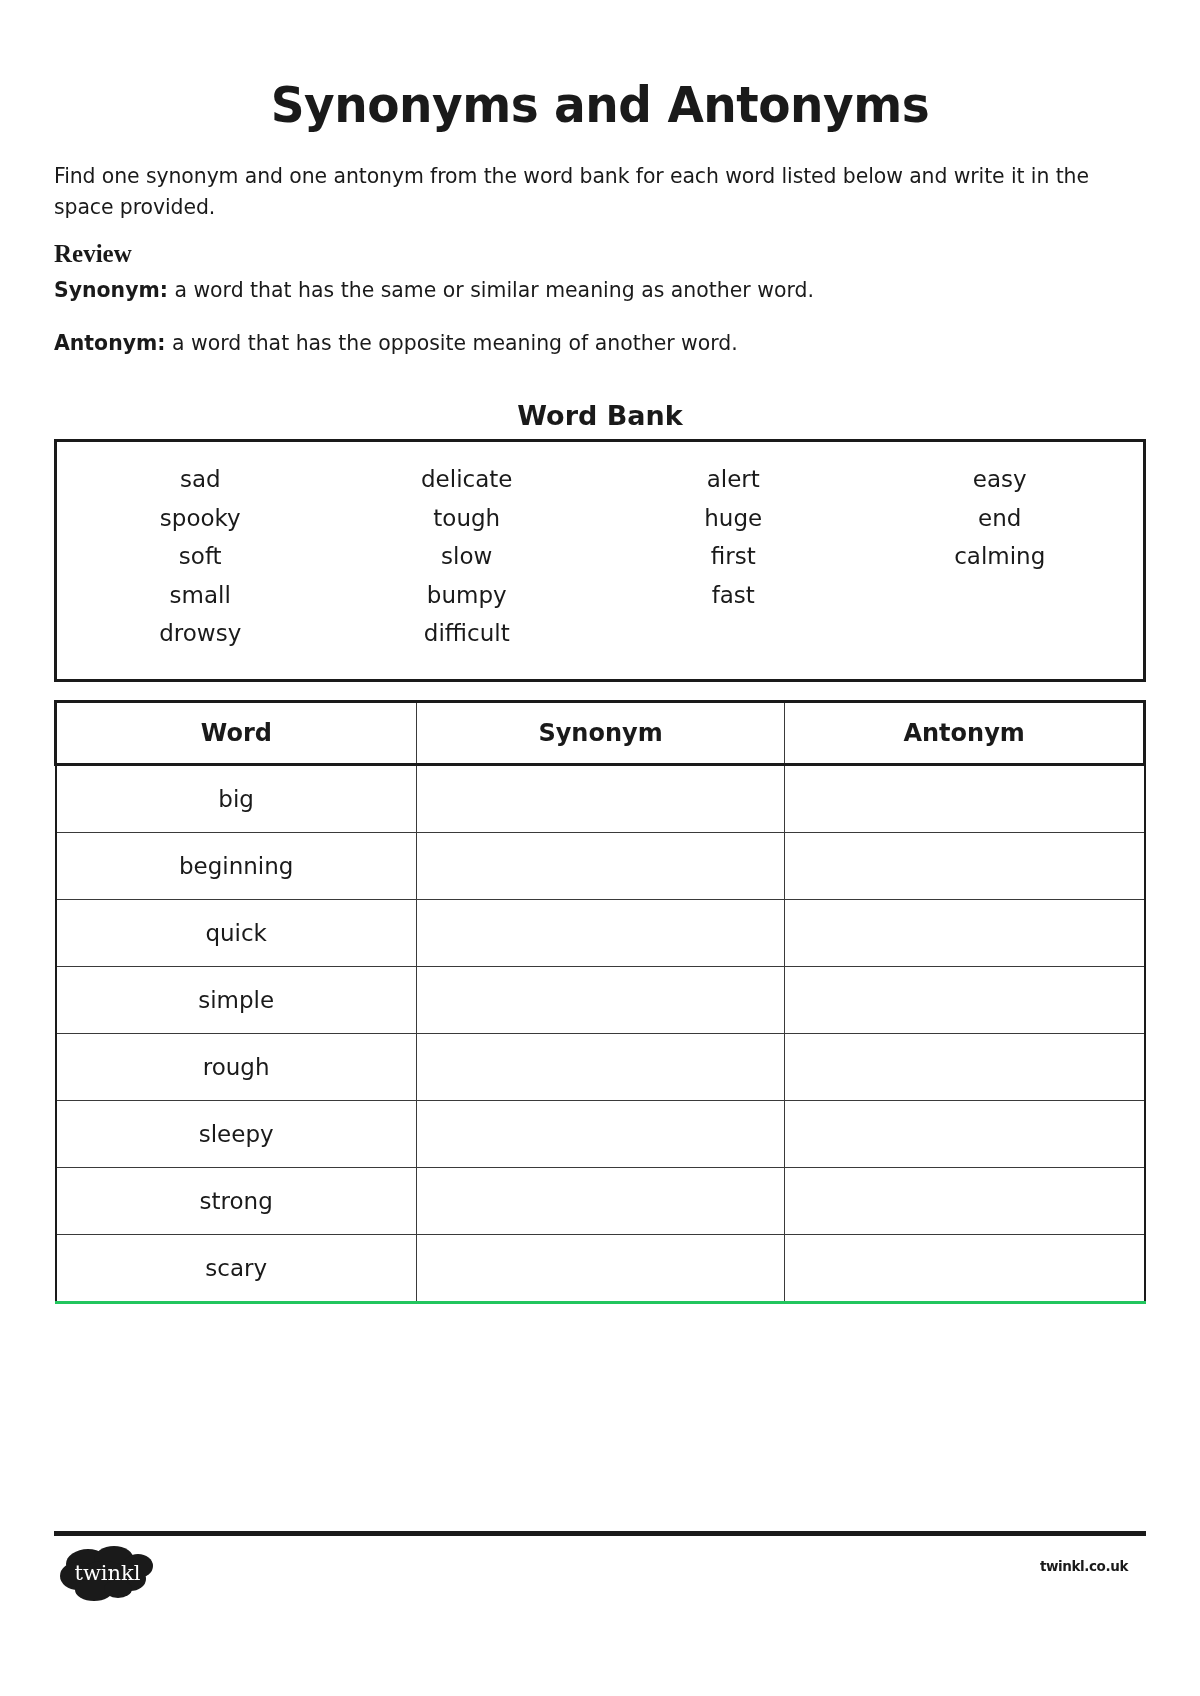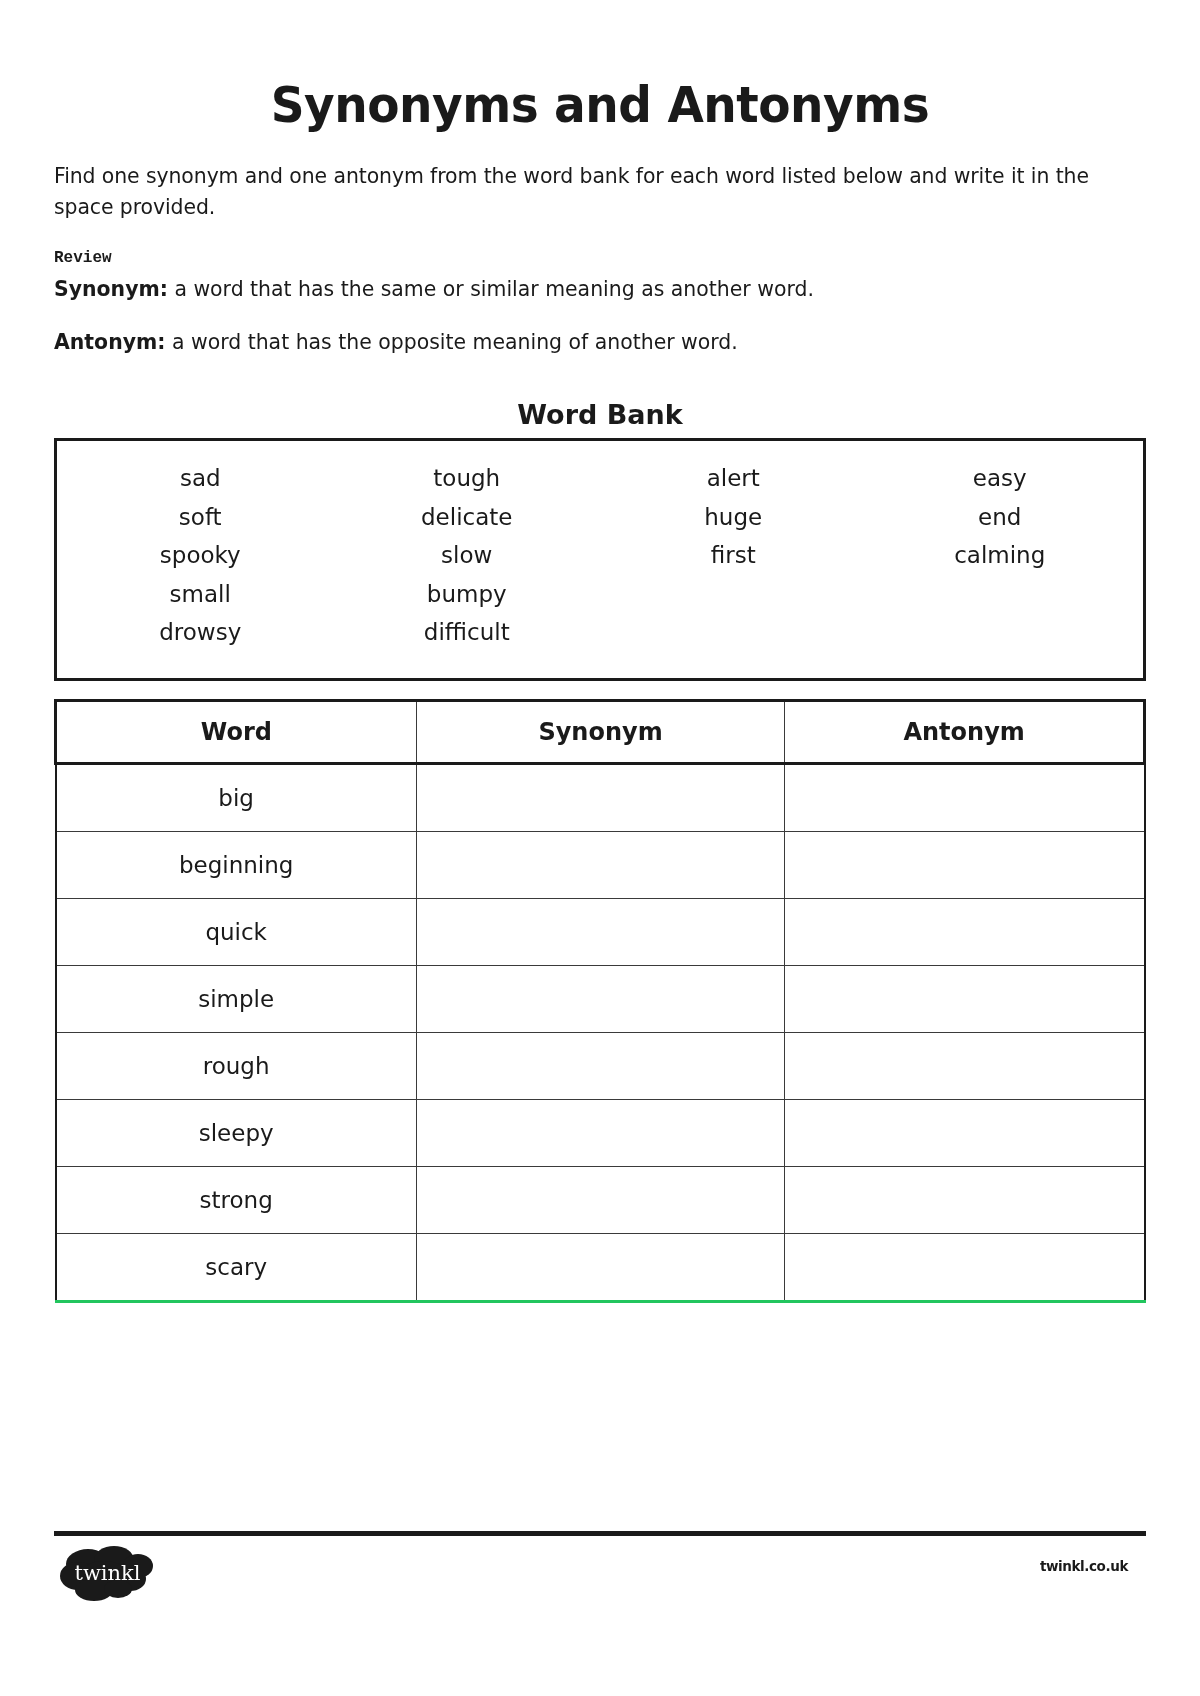--- a/index.html
+++ b/index.html
@@ -43,24 +43,24 @@
     line-height: 1.42;
     margin: 28px 0 0 0;
     color: #1a1a1a;
     font-family: "DejaVu Sans", sans-serif;
     transform: scaleX(0.95);
     transform-origin: left center;
     letter-spacing: -0.1px;
   }
 
   .review-heading {
-    font-size: 16px;
-    font-weight: bold;
-    margin: 27px 0 4px 0;
-    font-family: Liberation Mono, monospace;
+    font-size: 25px;
+    font-weight: bold;
+    margin: 18px 0 4px 0;
+    font-family: Liberation Serif, serif;
     color: #1a1a1a;
   }
   .review-line {
     font-size: 21.5px;
     line-height: 1.45;
     margin: 6px 0 0 0;
     font-family: "DejaVu Sans", sans-serif;
     color: #1a1a1a;
     transform: scaleX(0.95);
     transform-origin: left center;
@@ -197,36 +197,37 @@
   <p class="review-line second">
     <b>Antonym:</b><span> a word that has the opposite meaning of another word.</span>
   </p>
 
   <div class="wb-title">Word Bank</div>
 
   <div class="wordbank">
     <div class="wb-grid">
       <div class="wb-col">
         <div class="wb-cell">sad</div>
+        <div class="wb-cell">spooky</div>
         <div class="wb-cell">soft</div>
-        <div class="wb-cell">spooky</div>
         <div class="wb-cell">small</div>
         <div class="wb-cell">drowsy</div>
       </div>
       <div class="wb-col">
+        <div class="wb-cell">delicate</div>
         <div class="wb-cell">tough</div>
-        <div class="wb-cell">delicate</div>
         <div class="wb-cell">slow</div>
         <div class="wb-cell">bumpy</div>
         <div class="wb-cell">difficult</div>
       </div>
       <div class="wb-col">
         <div class="wb-cell">alert</div>
         <div class="wb-cell">huge</div>
         <div class="wb-cell">first</div>
+        <div class="wb-cell">fast</div>
       </div>
       <div class="wb-col">
         <div class="wb-cell">easy</div>
         <div class="wb-cell">end</div>
         <div class="wb-cell">calming</div>
         <div class="wb-cell"></div>
         <div class="wb-cell"></div>
       </div>
     </div>
   </div>

